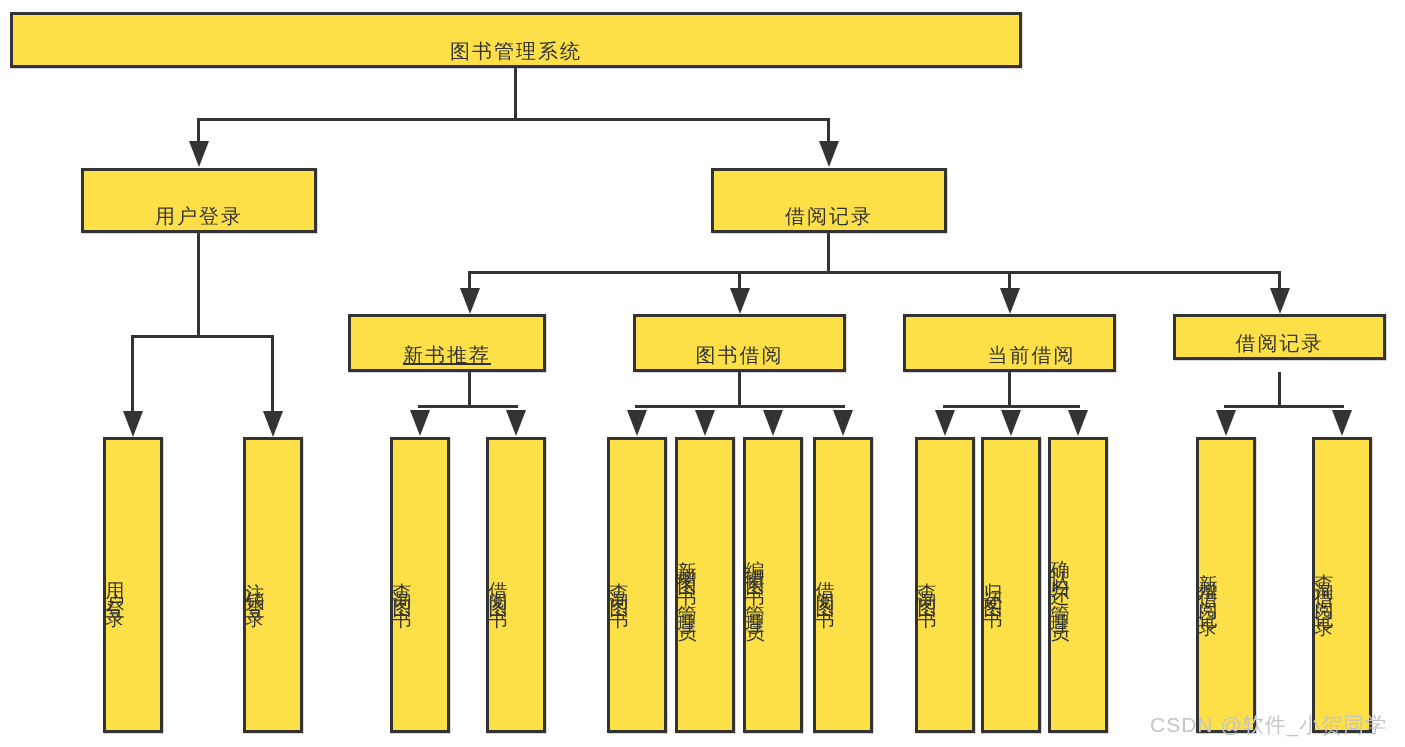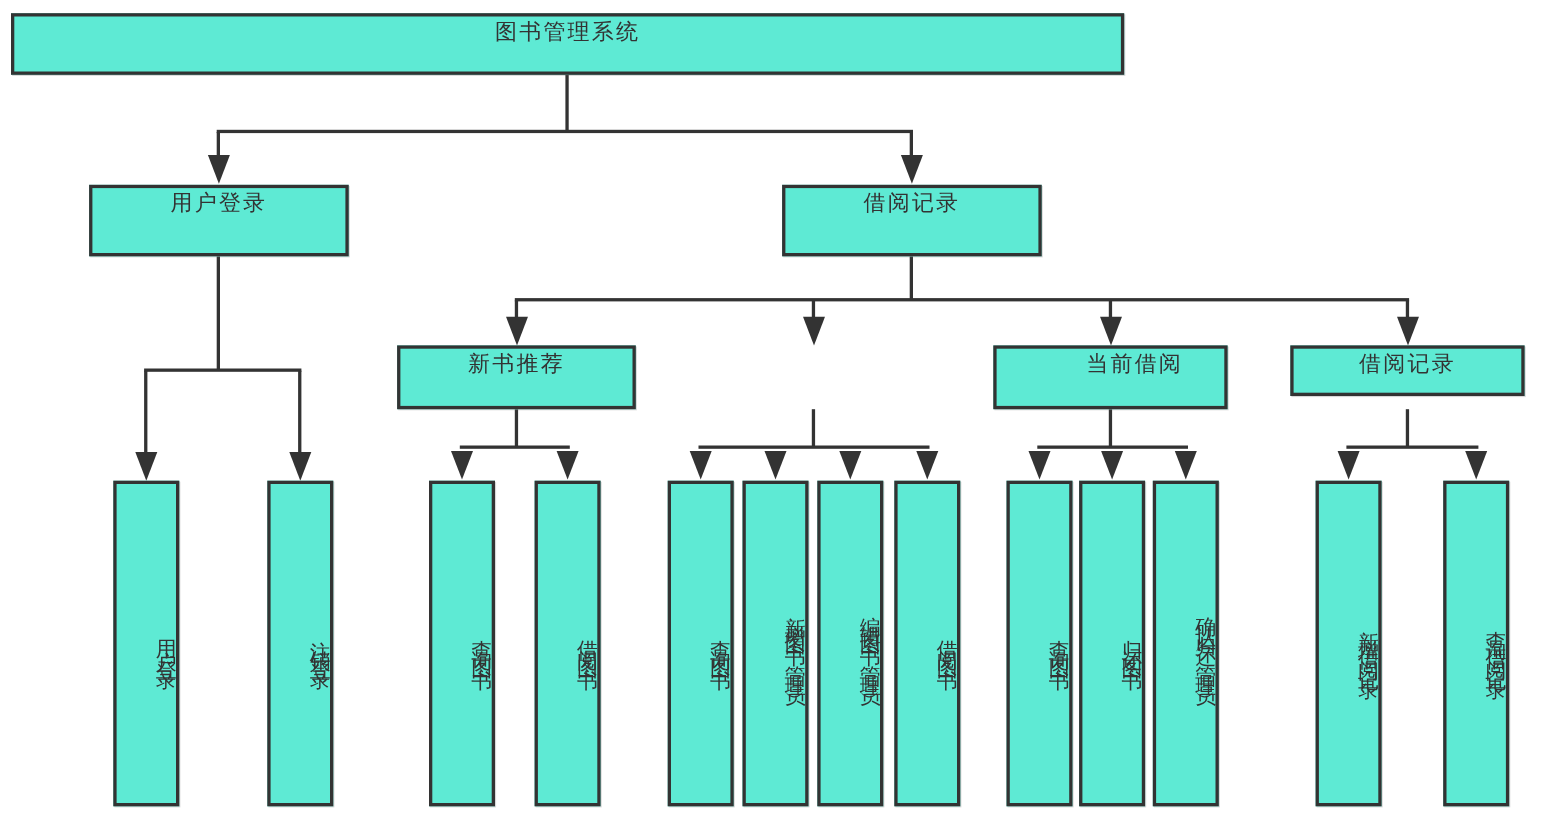--- a/index.html
+++ b/index.html
@@ -13,24 +13,24 @@
     position:relative;
     width:1405px;height:747px;
     background:var(--bg);
     overflow:hidden;
     font-family:"Liberation Sans","DejaVu Sans",sans-serif;
     color:var(--text);
   }
   .box{
     position:absolute;
     box-sizing:border-box;
-    background:#5eead4;
+    background:#fde047;
     border:3px solid var(--line);
     display:flex;
-    align-items:flex-start;
+    align-items:flex-end;
     justify-content:center;
     box-shadow:1px 1px 0 rgba(100,100,100,0.25);
   }
   .hlabel{
     font-size:20px;
     letter-spacing:2px;
     white-space:nowrap;
   }
   .leaf{
     writing-mode:vertical-rl;
@@ -123,22 +123,25 @@
     <span class="hlabel">图书管理系统</span>
   </div>
 
   <div class="box" style="left:81px;top:168px;width:236px;height:65px;">
     <span class="hlabel">用户登录</span>
   </div>
   <div class="box" style="left:711px;top:168px;width:236px;height:65px;">
     <span class="hlabel">借阅记录</span>
   </div>
 
-  <div class="box" style="left:361px;top:314px;width:217px;height:58px;">
+  <div class="box" style="left:348px;top:314px;width:198px;height:58px;text-decoration:underline;">
     <span class="hlabel">新书推荐</span>
+  </div>
+  <div class="box" style="left:633px;top:314px;width:213px;height:58px;">
+    <span class="hlabel">图书借阅</span>
   </div>
   <div class="box" style="left:903px;top:314px;width:213px;height:58px;padding-left:44px;">
     <span class="hlabel">当前借阅</span>
   </div>
   <div class="box" style="left:1173px;top:314px;width:213px;height:46px;">
     <span class="hlabel">借阅记录</span>
   </div>
 
   <div class="box leaf" style="left:103px;top:437px;width:60px;height:296px;">
     <span class="vlabel">用户登录</span>
@@ -177,14 +180,15 @@
     <span class="vlabel">确认归还（管理员）</span>
   </div>
 
   <div class="box leaf" style="left:1196px;top:437px;width:60px;height:296px;">
     <span class="vlabel">新增借阅记录</span>
   </div>
   <div class="box leaf" style="left:1312px;top:437px;width:60px;height:296px;">
     <span class="vlabel">查询借阅记录</span>
   </div>
 
+  <div class="watermark">CSDN @软件_小贺同学</div>
 
 </div>
 
 </body></html>

